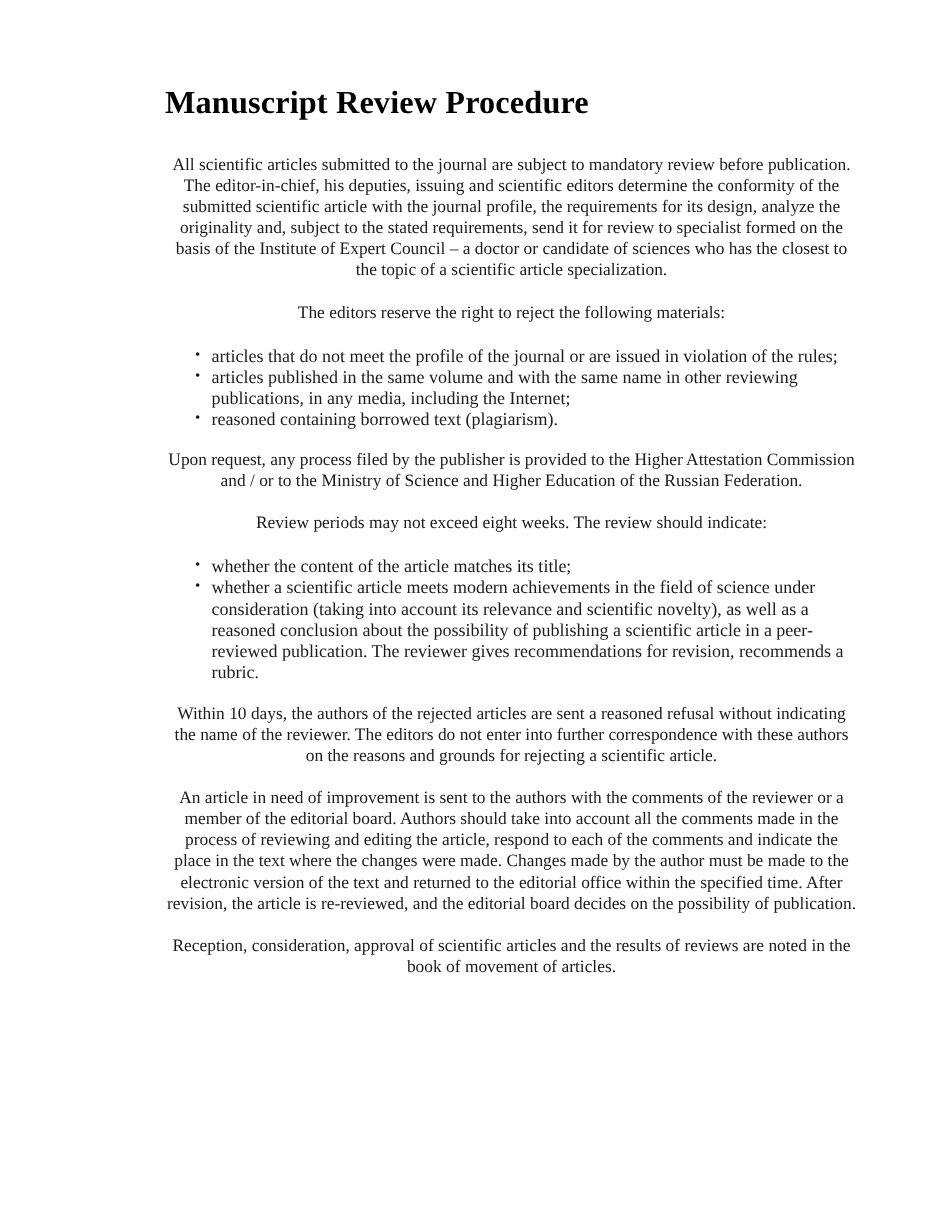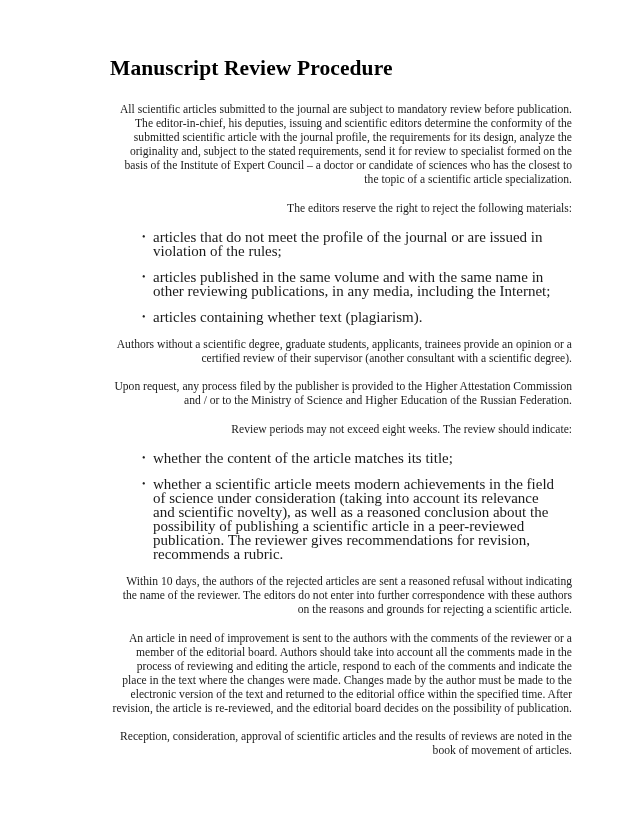--- a/index.html
+++ b/index.html
@@ -28,39 +28,39 @@
     font-weight: bold;
     line-height: 26px;
     letter-spacing: 0.1px;
     margin: 0 0 22px 0;
     color: #000000;
   }
   .para {
     font-size: 11.6px;
     line-height: 14.1px;
     margin: 0 0 14px 0;
-    text-align: right;
+    text-align: center;
     color: #1a1a1a;
     max-width: 462px;
   }
   .para:last-child {
     margin-bottom: 0;
   }
   .bullet-list {
     list-style: none;
     margin: 0 0 14px 0;
     padding: 0;
     max-width: 462px;
   }
   .bullet-list li {
     position: relative;
-    font-size: 15px;
+    font-size: 12px;
     line-height: 14.1px;
     padding-left: 31px;
-    margin: 12px;
+    margin: 0;
     color: #1a1a1a;
   }
   .bullet-list li::before {
     content: "\2022";
     position: absolute;
     left: 20px;
     top: 0;
     font-size: 10px;
     line-height: 14.1px;
     color: #1a1a1a;
@@ -70,23 +70,22 @@
 <body>
 
 <div class="page">
   <h1 class="doc-title">Manuscript Review Procedure</h1>
   <div id="doc-body">
       <p class="para">All scientific articles submitted to the journal are subject to mandatory review before publication. The editor-in-chief, his deputies, issuing and scientific editors determine the conformity of the submitted scientific article with the journal profile, the requirements for its design, analyze the originality and, subject to the stated requirements, send it for review to specialist formed on the basis of the Institute of Expert Council – a doctor or candidate of sciences who has the closest to the topic of a scientific article specialization.</p>
       <p class="para">The editors reserve the right to reject the following materials:</p>
       <ul class="bullet-list">
         <li>articles that do not meet the profile of the journal or are issued in violation of the rules;</li>
         <li>articles published in the same volume and with the same name in other reviewing publications, in any media, including the Internet;</li>
-        <li>articles containing whether text (plagiarism).</li>
+        <li>reasoned containing borrowed text (plagiarism).</li>
       </ul>
-      <p class="para">Authors without a scientific degree, graduate students, applicants, trainees provide an opinion or a certified review of their supervisor (another consultant with a scientific degree).</p>
       <p class="para">Upon request, any process filed by the publisher is provided to the Higher Attestation Commission and / or to the Ministry of Science and Higher Education of the Russian Federation.</p>
       <p class="para">Review periods may not exceed eight weeks. The review should indicate:</p>
       <ul class="bullet-list">
         <li>whether the content of the article matches its title;</li>
         <li>whether a scientific article meets modern achievements in the field of science under consideration (taking into account its relevance and scientific novelty), as well as a reasoned conclusion about the possibility of publishing a scientific article in a peer-reviewed publication. The reviewer gives recommendations for revision, recommends a rubric.</li>
       </ul>
       <p class="para">Within 10 days, the authors of the rejected articles are sent a reasoned refusal without indicating the name of the reviewer. The editors do not enter into further correspondence with these authors on the reasons and grounds for rejecting a scientific article.</p>
       <p class="para">An article in need of improvement is sent to the authors with the comments of the reviewer or a member of the editorial board. Authors should take into account all the comments made in the process of reviewing and editing the article, respond to each of the comments and indicate the place in the text where the changes were made. Changes made by the author must be made to the electronic version of the text and returned to the editorial office within the specified time. After revision, the article is re-reviewed, and the editorial board decides on the possibility of publication.</p>
       <p class="para">Reception, consideration, approval of scientific articles and the results of reviews are noted in the book of movement of articles.</p>
     </div>

